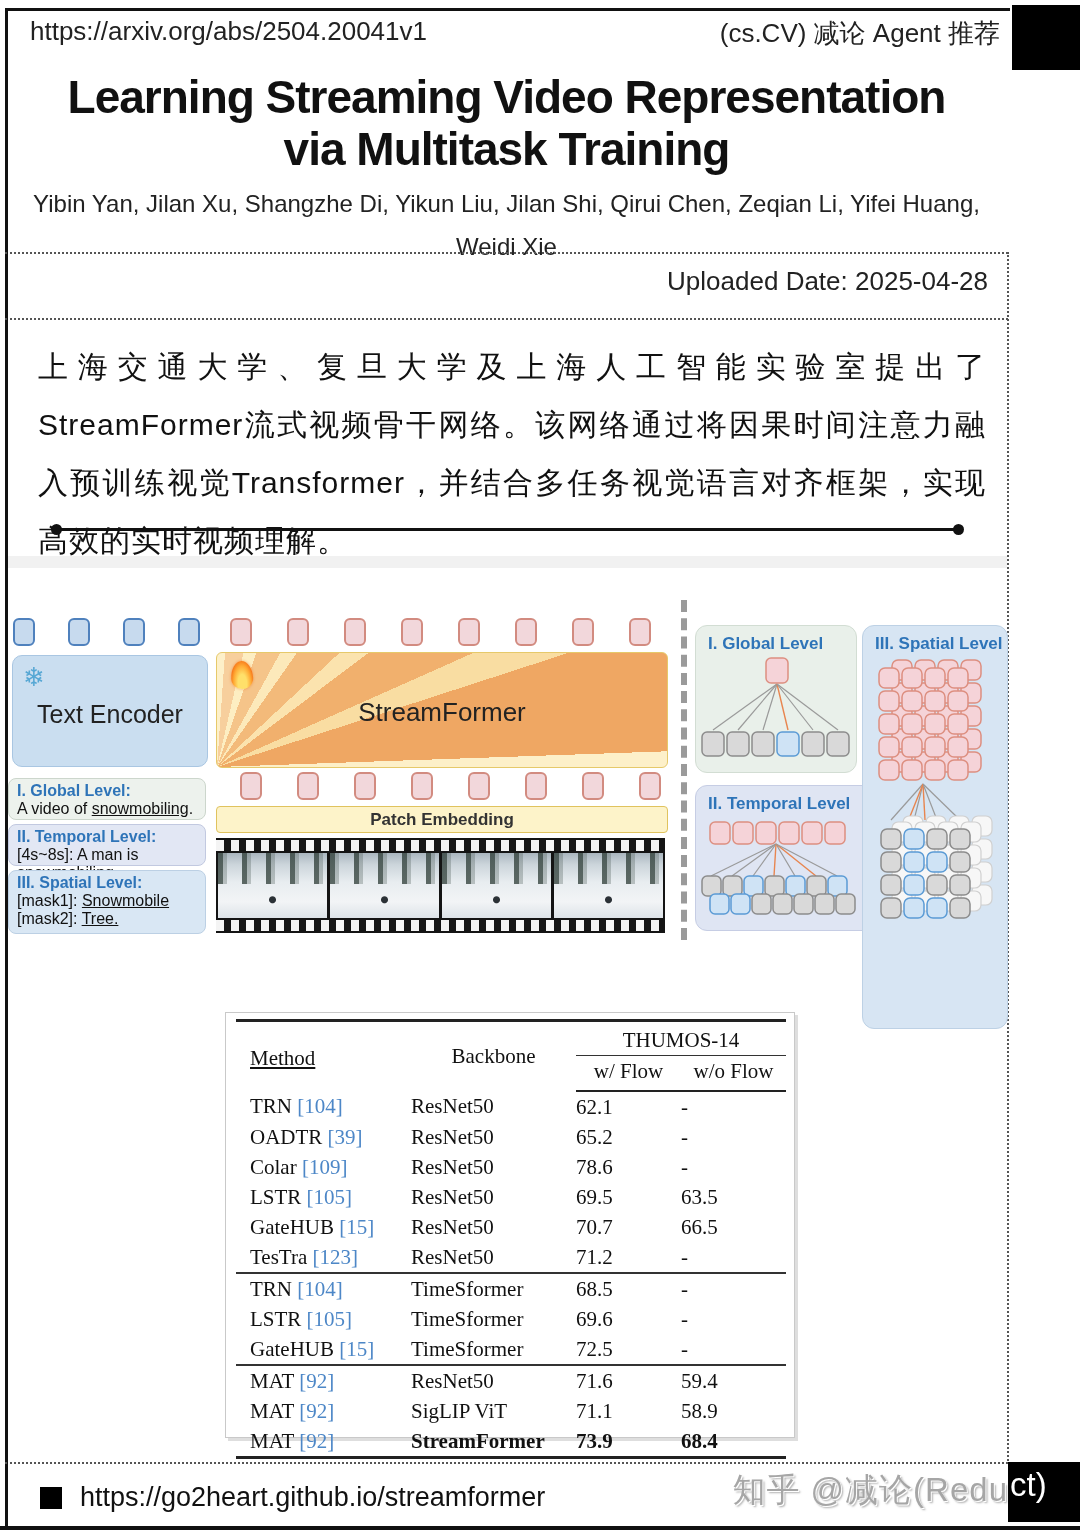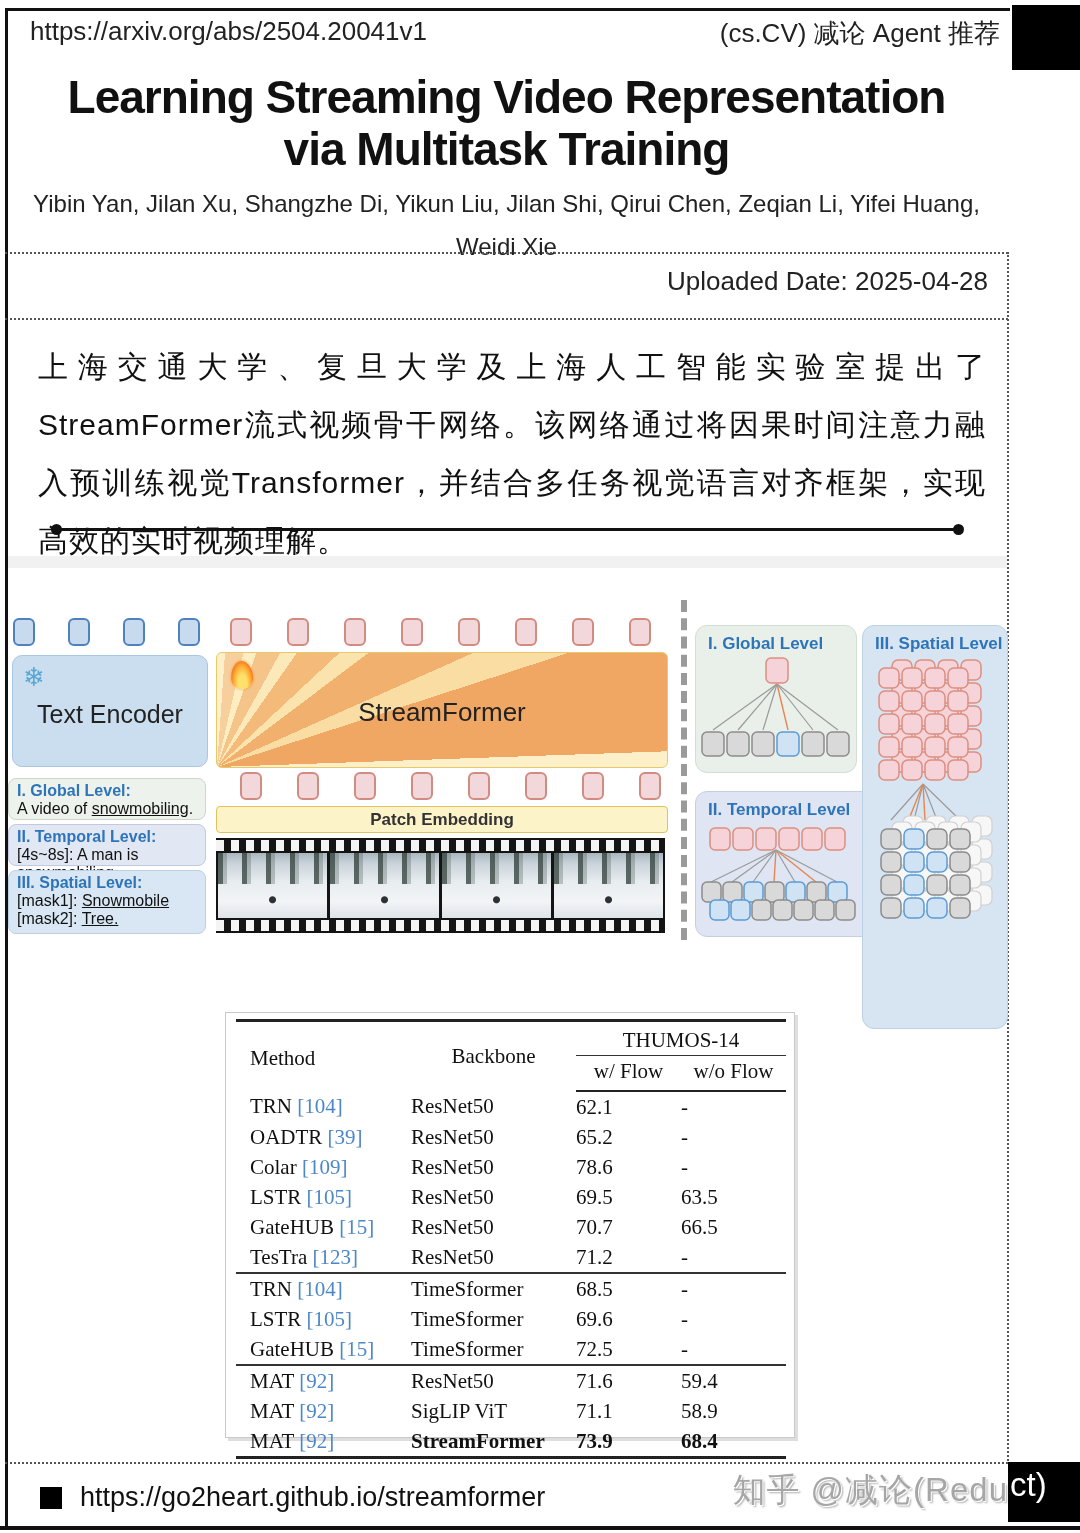--- a/index.html
+++ b/index.html
@@ -83,35 +83,35 @@
   .lbl-global   { top:222px; height:42px; background:#edf2ed; border:1px solid #ccd6cc; }
   .lbl-temporal { top:268px; height:42px; background:#e2e7f4; border:1px solid #c2c9e0; }
   .lbl-spatial  { top:314px; height:64px; background:#d9e7f4; border:1px solid #bcd0e4; }
   .u { text-decoration:underline; }
 
   .dash-div { left:673px; top:44px; height:340px; border-left:6px dashed #9a9a9a; }
 
   .panel { border-radius:12px; }
   .panel .phd { font-size:17px; font-weight:bold; color:#2e74b8; padding:8px 0 0 12px; }
   .pn-global   { left:687px; top:69px;  width:162px; height:148px; background:#e9f0ea; border:1px solid #d2ddd3; }
-  .pn-temporal { left:687px; top:235px; width:196px; height:146px; background:#dfe5f3; border:1px solid #c6cde4; }
+  .pn-temporal { left:687px; top:229px; width:196px; height:146px; background:#dfe5f3; border:1px solid #c6cde4; }
   .pn-spatial  { left:854px; top:69px;  width:146px; height:404px; background:#d7e5f3; border:1px solid #bdd1e5; }
 
   svg .pk { fill:#f5d3d8; stroke:#dd8f80; stroke-width:1.5; }
   svg .gy { fill:#d9d9d9; stroke:#8c8c8c; stroke-width:1.5; }
   svg .bl { fill:#cfe3f5; stroke:#5b9bd5; stroke-width:1.5; }
   svg .wk { fill:#f7f7f7; stroke:#d0d0d0; stroke-width:1.2; }
   svg .ln { stroke:#9a9a9a; stroke-width:1.2; }
   svg .lo { stroke:#e8854f; stroke-width:1.4; }
 
   
   .table-wrap { left:225px; top:1012px; width:570px; height:426px; background:#fff; border:1px solid #c9c9c9; box-shadow:3px 3px 0 #dedede; padding:6px 10px; }
   table.results { border-collapse:collapse; width:550px; font-family:"Liberation Serif","DejaVu Serif",serif; font-size:21px; color:#111; border-top:3px solid #222; border-bottom:3px solid #222; }
   table.results th { font-weight:normal; }
-  .th-method { text-align:left; padding:6px 0 2px 14px; width:175px; }
+  .th-method { text-align:left; padding:6px 0 2px 14px; width:175px;text-decoration:underline; }
   .th-backbone { text-align:center; width:165px; }
   .th-group { text-align:center; border-bottom:1.5px solid #333; padding:6px 0 2px 0; }
   .th-sub { text-align:center; padding:3px 0 6px 0; width:105px; }
   tr.hdr2 th { border-bottom:2.5px solid #222; }
   td.c-method { text-align:left; padding:2.5px 0 2.5px 14px; }
   td.c-backbone, td.c-val { text-align:left; padding:2.5px 0; }
   .cite { color:#4d87c7; }
   tr.group-start td { border-top:2px solid #333; }
   .b { font-weight:bold; }
 

